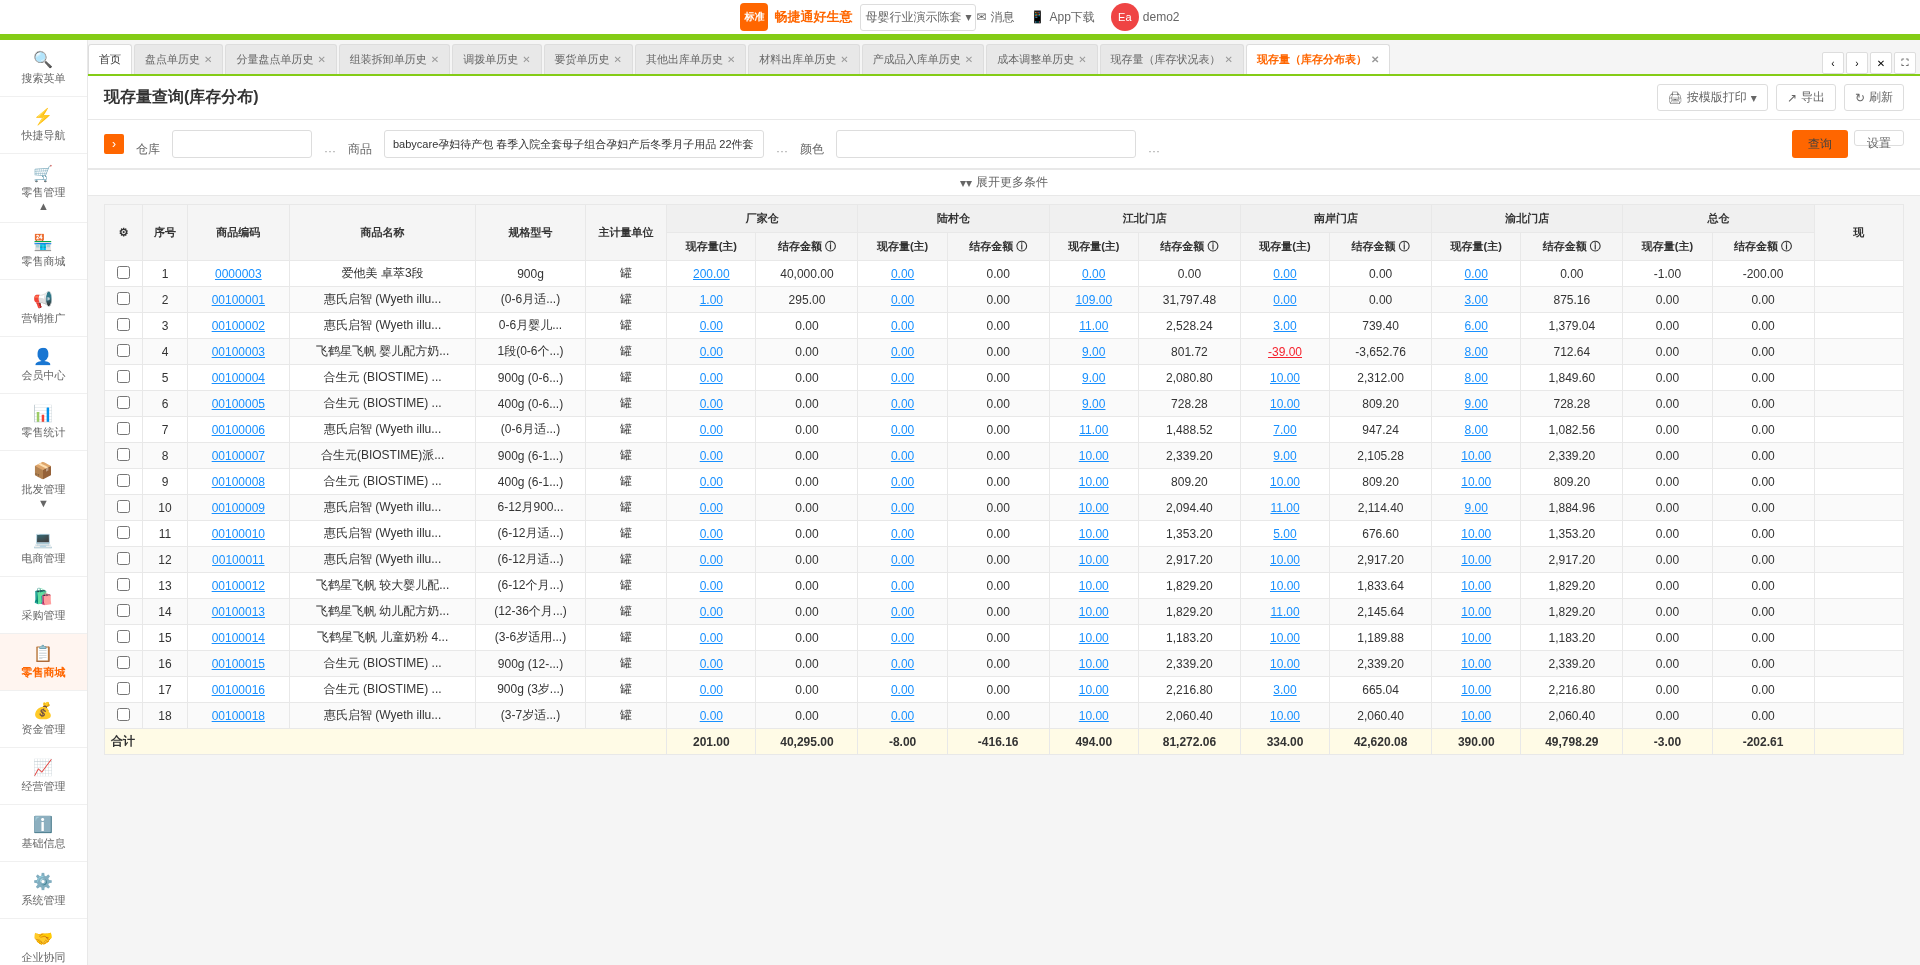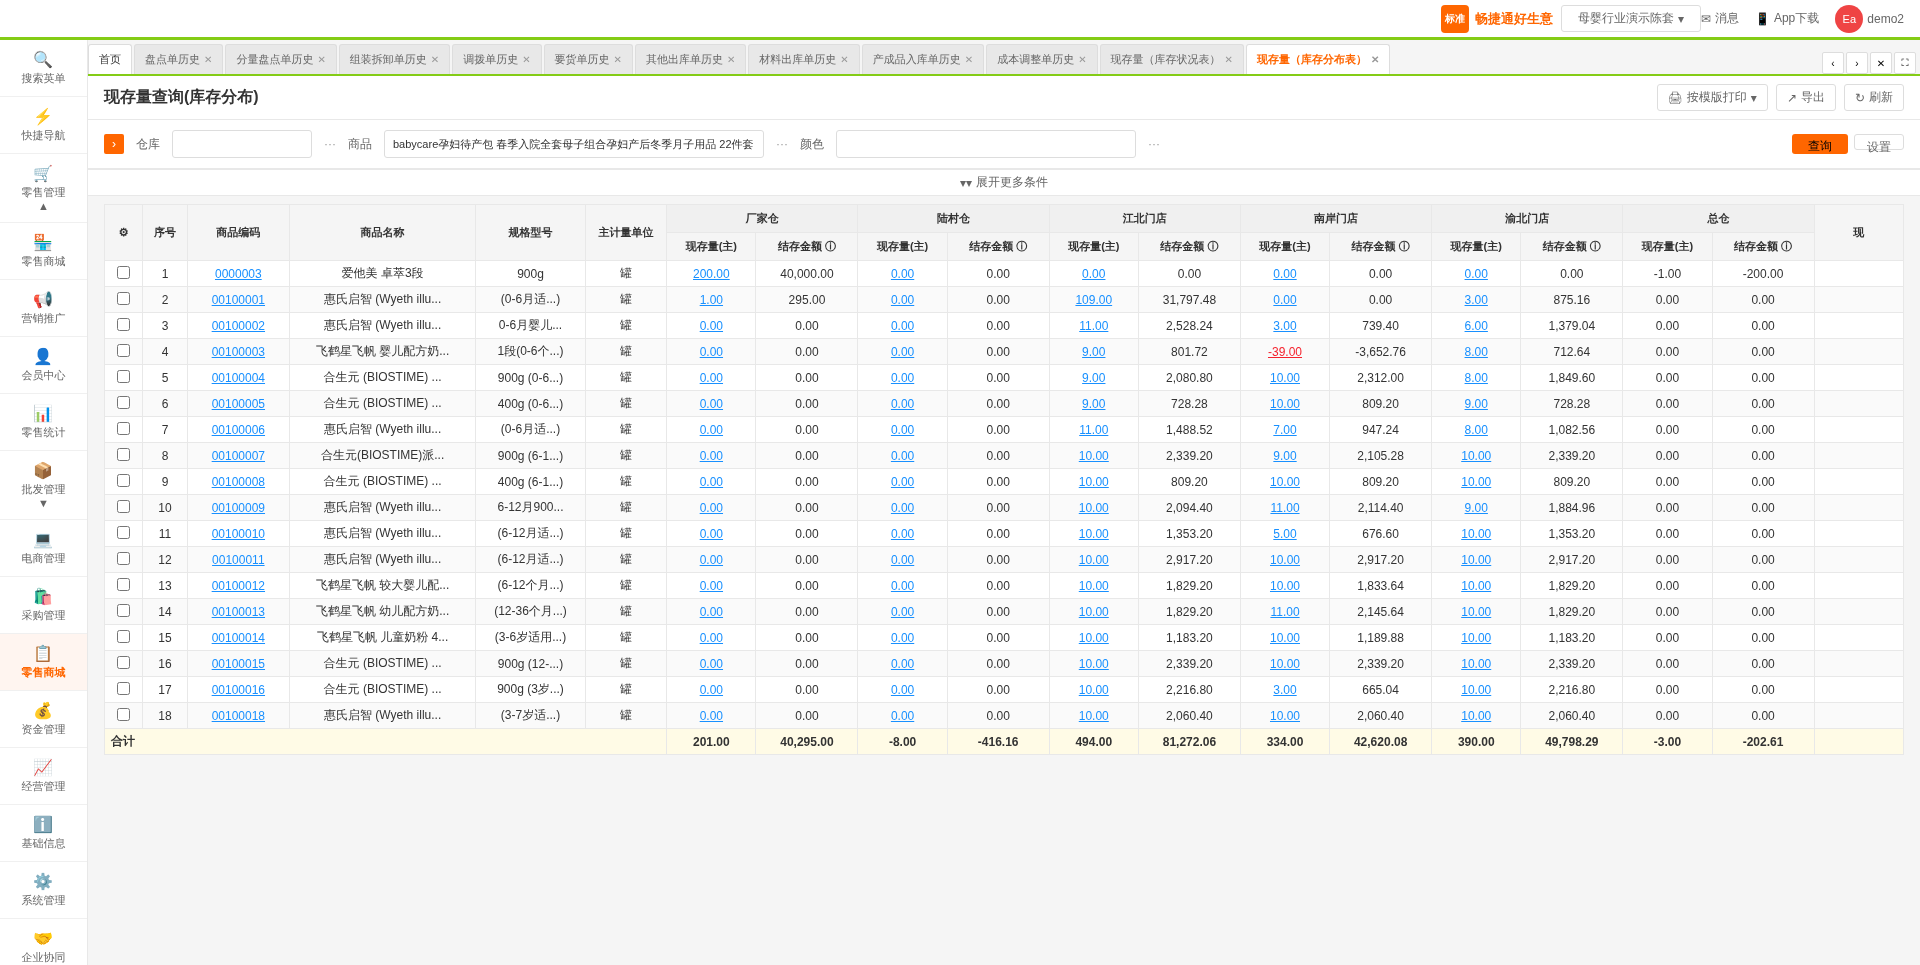--- a/index.html
+++ b/index.html
@@ -1,23 +1,23 @@
 <!DOCTYPE html>
 <html><head>
   <meta charset="utf-8">
   <style>
     * { box-sizing: border-box; margin: 0; padding: 0; }
     body { font-family: 'Microsoft YaHei', Arial, sans-serif; font-size: 12px; background: #f5f5f5; color: #333; overflow: hidden; height: 965px; }
 
     
-    .top-bar { height: 40px; background: #fff; display: flex; align-items: center; justify-content: flex-end; padding: 0 16px; border-bottom: 3px solid #84cc16; }
+    .top-bar { height: 40px; background: #fff; display: flex; align-items: center; justify-content: center; padding: 0 16px; border-bottom: 6px solid #84cc16; }
     .top-bar-left { display: flex; align-items: center; gap: 8px; }
     .logo-area { display: flex; align-items: center; gap: 6px; color: #ff6600; font-size: 13px; font-weight: bold; }
     .logo-icon { width: 28px; height: 28px; background: #ff6600; border-radius: 4px; display: flex; align-items: center; justify-content: center; color: white; font-size: 10px; }
-    .store-selector { display: flex; align-items: center; gap: 4px; font-size: 12px; color: #666; cursor: pointer; padding: 4px 16px; border: 1px solid #ddd; border-radius: 3px; }
+    .store-selector { display: flex; align-items: center; gap: 4px; font-size: 12px; color: #666; cursor: pointer; padding: 4px 4px; border: 1px solid #ddd; border-radius: 3px; }
     .top-bar-right { display: flex; align-items: center; gap: 16px; font-size: 12px; color: #666; }
     .top-bar-right span { cursor: pointer; display: flex; align-items: center; gap: 4px; }
     .user-avatar { width: 28px; height: 28px; background: #ef4444; border-radius: 50%; display: flex; align-items: center; justify-content: center; color: white; font-size: 11px; }
 
     
     .main-layout { display: flex; height: 925px; }
 
     
     .sidebar { width: 88px; background: #fff; border-right: 1px solid #e8e8e8; display: flex; flex-direction: column; overflow-y: auto; }
     .sidebar-item { padding: 10px 4px; text-align: center; cursor: pointer; font-size: 11px; color: #666; border-bottom: 1px solid #f0f0f0; }
@@ -38,26 +38,26 @@
     .tab-nav-btn { width: 22px; height: 22px; border: 1px solid #ddd; background: #fff; cursor: pointer; display: flex; align-items: center; justify-content: center; font-size: 10px; border-radius: 2px; }
 
     
     .page-header { padding: 8px 16px; background: #fff; display: flex; align-items: center; justify-content: space-between; border-bottom: 1px solid #e8e8e8; }
     .page-title { font-size: 16px; font-weight: bold; color: #333; }
     .page-header-actions { display: flex; gap: 8px; }
     .btn-action { padding: 4px 10px; border: 1px solid #ddd; background: #fff; cursor: pointer; font-size: 12px; border-radius: 3px; color: #666; display: flex; align-items: center; gap: 4px; }
 
     
     .search-bar { padding: 10px 16px; background: #fff; border-bottom: 1px solid #e8e8e8; display: flex; align-items: center; gap: 12px; flex-wrap: wrap; }
-    .search-group { display: flex; align-items: center; gap: 12px; }
+    .search-group { display: flex; align-items: flex-end; gap: 12px; }
     .search-label { color: #666; font-size: 12px; white-space: nowrap; }
     .search-input { height: 28px; border: 1px solid #ddd; border-radius: 3px; padding: 0 8px; font-size: 12px; width: 120px; }
     .search-input-long { width: 360px; color: #666; }
     .search-dots { color: #999; cursor: pointer; }
-    .btn-orange { padding: 4px 16px; background: #ff6600; color: #000000; border: none; border-radius: 3px; cursor: pointer; font-size: 12px; height: 20px; }
+    .btn-orange { padding: 4px 16px; background: #ff6600; color: #404040; border: none; border-radius: 3px; cursor: pointer; font-size: 12px; height: 28px; }
     .btn-white { padding: 4px 12px; background: #fff; color: #666; border: 1px solid #ddd; border-radius: 3px; cursor: pointer; font-size: 12px; height: 16px; }
     .expand-cond { display: flex; align-items: center; justify-content: center; gap: 4px; color: #666; cursor: pointer; font-size: 12px; padding: 4px; border-top: 1px solid #e8e8e8; }
     .orange-arrow { display: inline-block; width: 20px; height: 20px; background: #ff6600; color: white; border-radius: 2px; text-align: center; line-height: 20px; font-size: 12px; cursor: pointer; }
 
     
     .table-container { flex: 1; overflow: auto; padding: 0 16px 8px; background: #f5f5f5; }
     .data-table { width: 100%; border-collapse: collapse; background: #fff; font-size: 12px; margin-top: 8px; }
     .data-table thead th { background: #f5f5f5; border: 1px solid #e8e8e8; padding: 6px 4px; text-align: center; font-weight: bold; color: #333; white-space: nowrap; font-size: 11px; }
     .data-table thead th.group-header { background: #f0f0f0; }
     .data-table tbody td { border: 1px solid #e8e8e8; padding: 4px 6px; text-align: center; white-space: nowrap; color: #333; }

